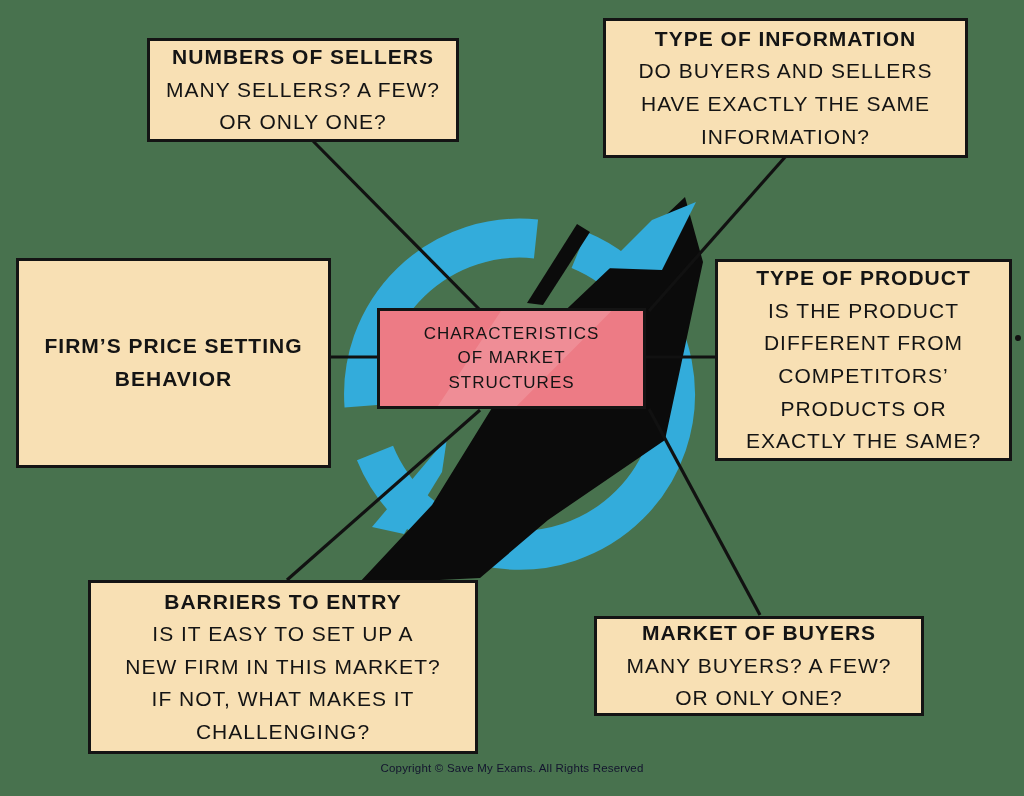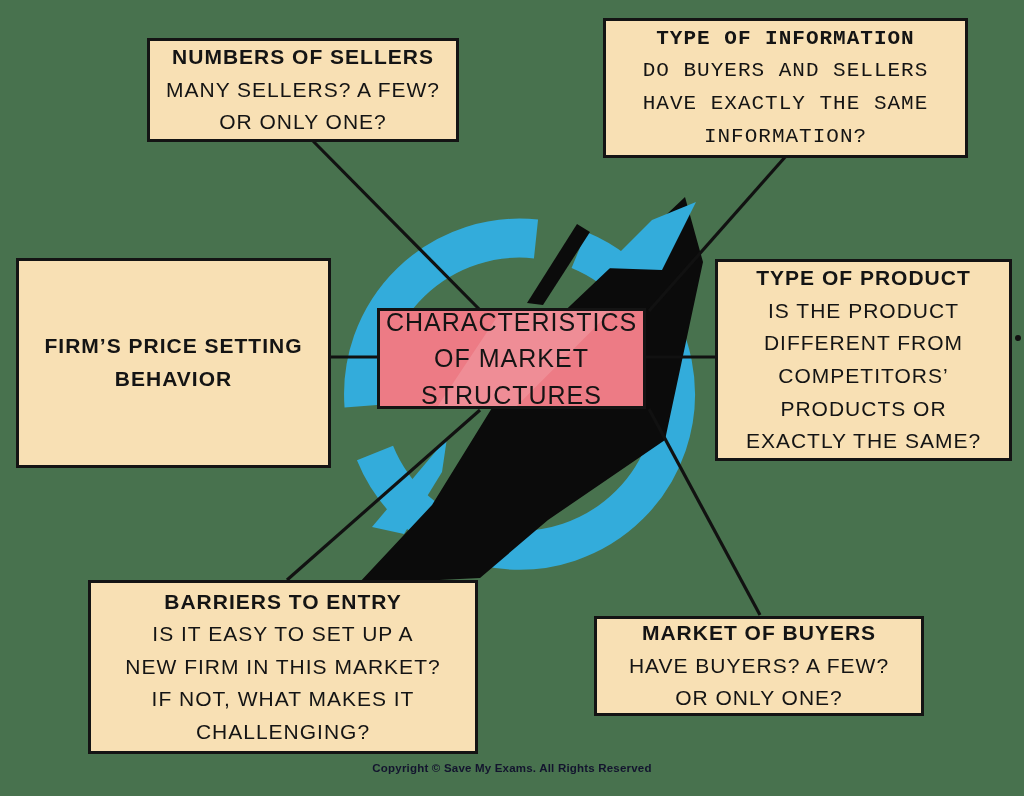--- a/index.html
+++ b/index.html
@@ -21,43 +21,43 @@
     background:var(--tan,#F8E0B4);
     border:3px solid var(--ink,#141414);
     color:var(--ink,#141414);
     display:flex;flex-direction:column;justify-content:center;
     text-align:center;padding:4px 6px;
   }
   .box-title{font-weight:bold;white-space:pre-line;font-size:21px;line-height:1.55;letter-spacing:1px;}
   .box-body{white-space:pre-line;font-size:21px;line-height:1.55;letter-spacing:1px;}
 
   #box-sellers    {left:147px;top:38px; width:312px;height:104px;}
-  #box-information{left:603px;top:18px; width:365px;height:140px;font-family:Liberation Mono, monospace;}
+  #box-information{left:603px;top:18px; width:365px;height:140px;}
   #box-price      {left:16px; top:258px;width:315px;height:210px;}
   #box-product    {left:715px;top:259px;width:297px;height:202px;}
   #box-barriers   {left:88px; top:580px;width:390px;height:174px;}
   #box-buyers     {left:594px;top:616px;width:330px;height:100px;}
 
   #box-center{
     left:377px;top:308px;width:269px;height:101px;
     background:var(--pink,#ED7B85);z-index:3;overflow:hidden;
   }
   #box-center .center-text{
     position:relative;z-index:2;white-space:pre-line;
-    font-size:25px;line-height:1.45;letter-spacing:1px;
+    font-size:17px;line-height:1.45;letter-spacing:1px;
   }
   #box-center .sheen{
     position:absolute;inset:0;z-index:1;
     background:rgba(255,255,255,0.14);
     clip-path:polygon(22% 100%, 46% 0%, 88% 0%, 52% 100%);
   }
 
   #footer{
     position:absolute;z-index:2;left:0;right:0;top:762px;
-    text-align:center;font-size:11.5px;font-weight:bold;
+    text-align:center;font-size:11.5px;font-weight:normal;
     letter-spacing:0.2px;color:var(--copyright,#13142E);
   }
 </style>
 </head>
 <body>
 
 <div id="stage">
 
   <svg id="underlay" width="1024" height="796" viewBox="0 0 1024 796">
 
@@ -114,21 +114,21 @@
   <div class="box" id="box-barriers">
     <div class="box-title">BARRIERS TO ENTRY</div>
     <div class="box-body">IS IT EASY TO SET UP A
 NEW FIRM IN THIS MARKET?
 IF NOT, WHAT MAKES IT
 CHALLENGING?</div>
   </div>
 
   <div class="box" id="box-buyers">
     <div class="box-title">MARKET OF BUYERS</div>
-    <div class="box-body">HAVE BUYERS? A FEW?
+    <div class="box-body">MANY BUYERS? A FEW?
 OR ONLY ONE?</div>
   </div>
 
   <div class="box" id="box-center">
     <div class="sheen"></div>
     <div class="center-text">CHARACTERISTICS
 OF MARKET
 STRUCTURES</div>
   </div>
 

